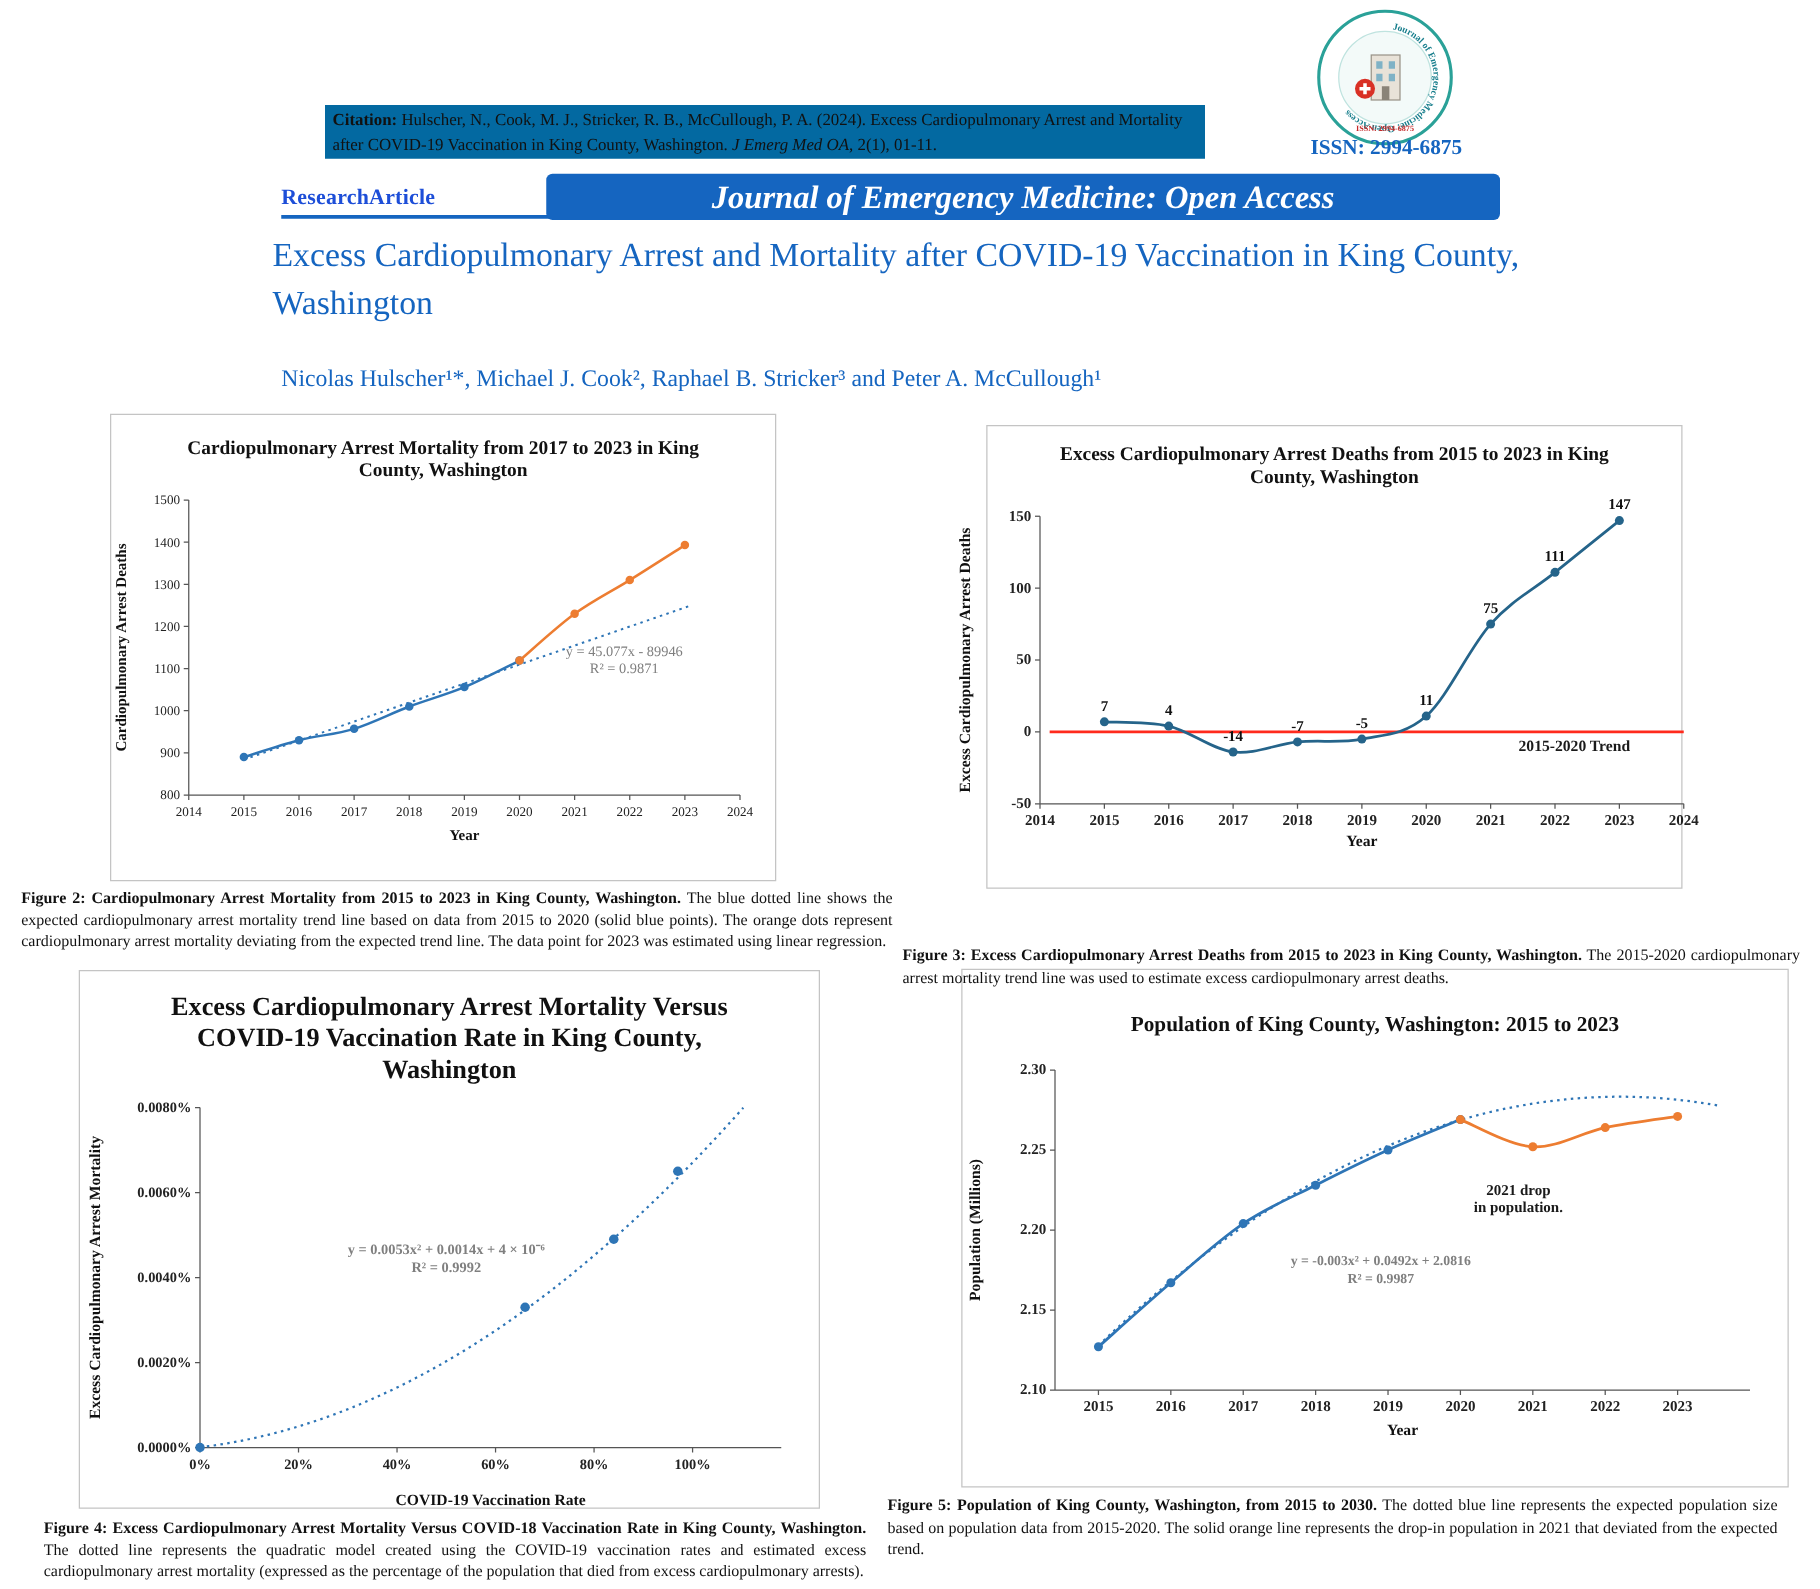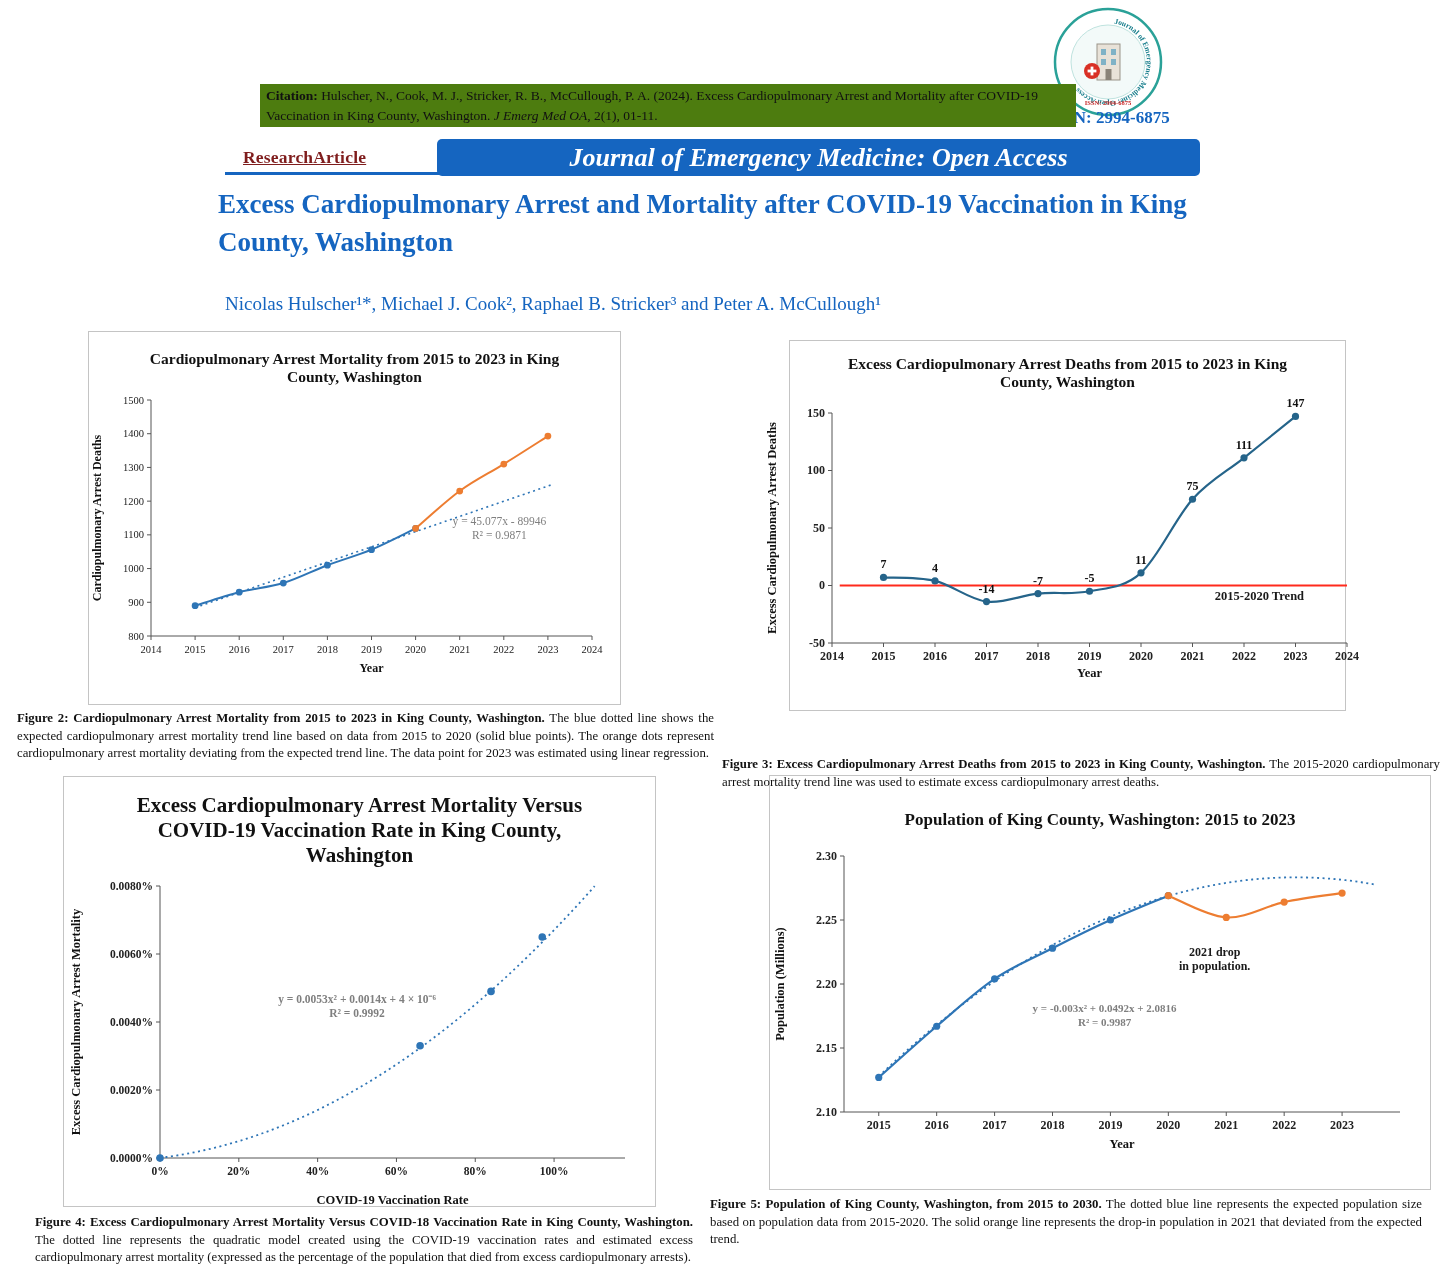--- a/index.html
+++ b/index.html
@@ -3,33 +3,33 @@
 <meta charset="utf-8">
 <style>
   * { margin:0; padding:0; box-sizing:border-box; }
   body { background:#ffffff; font-family:"Liberation Serif", serif; }
   .page { position:relative; width:1456px; height:1271px; background:#ffffff; overflow:hidden; }
 
   .logo { position:absolute; left:1052px; top:6px; width:112px; height:112px; }
   .issn-big { position:absolute; left:1024px; top:108px; width:170px; text-align:center;
               color:#1565c0; font-weight:bold; font-size:17px; }
 
-  .citation { position:absolute; left:260px; top:84px; width:816px; font-size:13.5px;
-              line-height:1.45; background:#4d7c0f; padding:2px 6px; color:#111; }
+  .citation { position:absolute; left:260px; top:84px; width:704px; font-size:13.5px;
+              line-height:1.45; background:#0369a1; padding:2px 6px; color:#111; }
   .citation b { color:#111; }
 
-  .research-article { position:absolute; left:243px; top:147px; color:#7f1d1d;
-                      font-weight:bold; font-size:17.5px; letter-spacing:0.2px;text-decoration:underline; }
+  .research-article { position:absolute; left:225px; top:147px; color:#1d4ed8;
+                      font-weight:bold; font-size:17.5px; letter-spacing:0.2px; }
   .banner-rule { position:absolute; left:225px; top:172px; width:214px; height:3px; background:#1565c0; }
   .banner { position:absolute; left:437px; top:139px; width:763px; height:37px; background:#1565c0;
             border-radius:5px; color:#ffffff; font-style:italic; font-weight:bold; font-size:26px;
             display:flex; align-items:center; justify-content:center; }
 
   .article-title { position:absolute; left:218px; top:186px; width:1005px; color:#1565c0;
-                   font-weight:bold; font-size:27px; line-height:1.4; }
+                   font-weight:normal; font-size:27px; line-height:1.4; }
   .authors { position:absolute; left:225px; top:293px; width:1000px; color:#1565c0;
              font-weight:normal; font-size:19px; }
 
   .chart-box { position:absolute; background:#ffffff; border:1px solid #c4c4c4;
                display:flex; flex-direction:column; align-items:center; }
   #fig2box { left:88px;  top:331px; width:533px; height:374px; }
   #fig3box { left:789px; top:340px; width:557px; height:371px; }
   #fig4box { left:63px;  top:776px; width:593px; height:431px; }
   #fig5box { left:758px; top:775px; width:662px; height:415px;margin-left:11px; }
 
@@ -84,21 +84,21 @@
   </div>
 
   <div class="research-article">ResearchArticle</div>
   <div class="banner-rule"></div>
   <div class="banner">Journal of Emergency Medicine: Open Access</div>
 
   <h1 class="article-title">Excess Cardiopulmonary Arrest and Mortality after COVID-19 Vaccination in King County, Washington</h1>
   <div class="authors">Nicolas Hulscher¹*, Michael J. Cook², Raphael B. Stricker³ and Peter A. McCullough¹</div>
 
   <div class="chart-box" id="fig2box">
-    <div class="chart-title">Cardiopulmonary Arrest Mortality from 2015 to 2023 in King County, Washington</div>
+    <div class="chart-title">Cardiopulmonary Arrest Mortality from 2017 to 2023 in King County, Washington</div>
     <svg id="plot0" width="531" height="300">
         <line x1="62" y1="8" x2="62" y2="244" stroke="#555" stroke-width="1"></line>
         <line x1="62" y1="244" x2="503" y2="244" stroke="#555" stroke-width="1"></line>
         <line x1="58" y1="244" x2="62" y2="244" stroke="#555"></line>
         <text x="55" y="247.5" text-anchor="end" font-size="10.5" font-weight="normal" fill="#222">800</text>
         <line x1="58" y1="210.28571428571428" x2="62" y2="210.28571428571428" stroke="#555"></line>
         <text x="55" y="213.78571428571428" text-anchor="end" font-size="10.5" font-weight="normal" fill="#222">900</text>
         <line x1="58" y1="176.57142857142856" x2="62" y2="176.57142857142856" stroke="#555"></line>
         <text x="55" y="180.07142857142856" text-anchor="end" font-size="10.5" font-weight="normal" fill="#222">1000</text>
         <line x1="58" y1="142.85714285714286" x2="62" y2="142.85714285714286" stroke="#555"></line>

